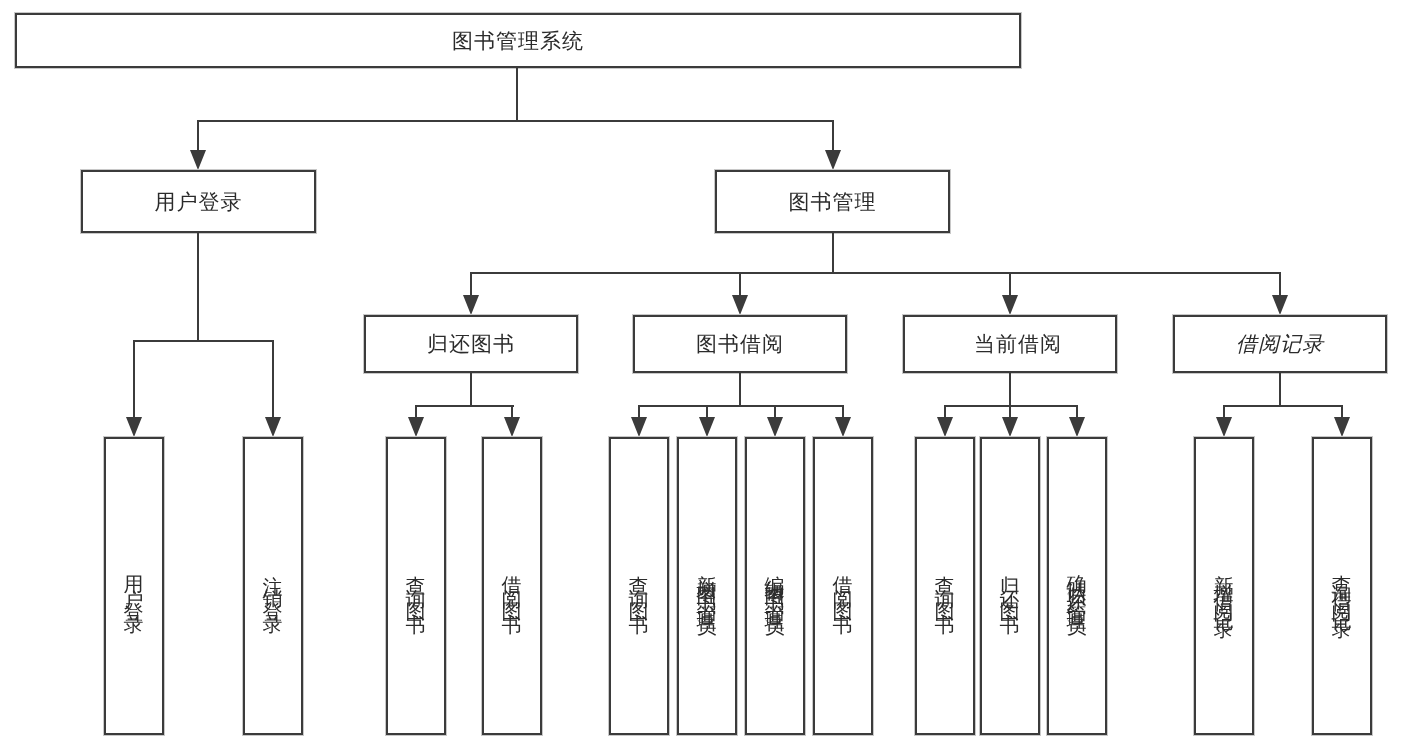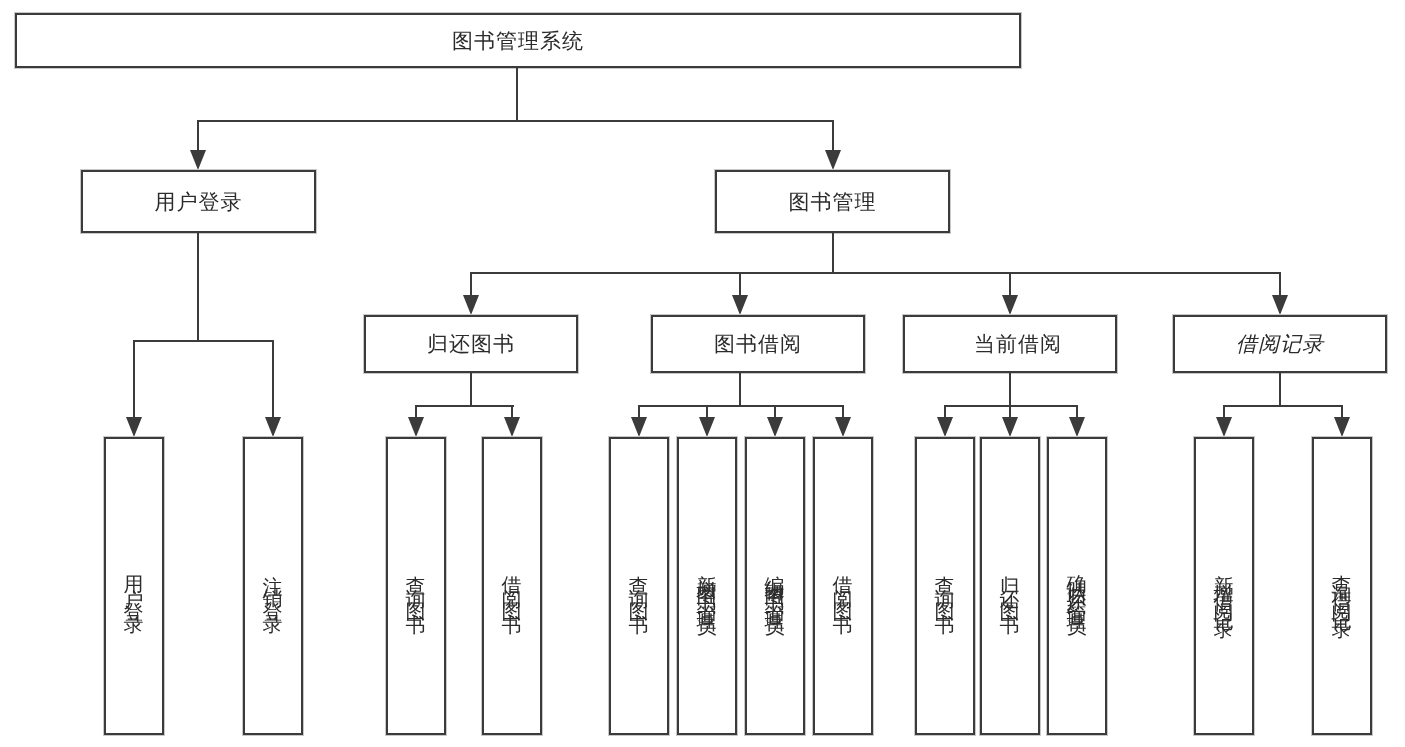--- a/index.html
+++ b/index.html
@@ -101,21 +101,21 @@
   <div class="vline" style="left:739px;top:272px;height:23px;"></div>
   <div class="arrow" style="left:732px;top:295px;"></div>
   <div class="vline" style="left:1009px;top:272px;height:23px;"></div>
   <div class="arrow" style="left:1002px;top:295px;"></div>
   <div class="vline" style="left:1279px;top:272px;height:23px;"></div>
   <div class="arrow" style="left:1272px;top:295px;"></div>
 
   <div class="box" style="left:364px;top:315px;width:214px;height:58px;">
     <span class="label">归还图书</span>
   </div>
-  <div class="box" style="left:633px;top:315px;width:214px;height:58px;margin-left:18px;">
+  <div class="box" style="left:633px;top:315px;width:214px;height:58px;">
     <span class="label">图书借阅</span>
   </div>
   <div class="box" style="left:903px;top:315px;width:214px;height:58px;padding-left:16px;">
     <span class="label">当前借阅</span>
   </div>
   <div class="box" style="left:1173px;top:315px;width:214px;height:58px;font-style:italic;">
     <span class="label">借阅记录</span>
   </div>
 
   <div class="vline" style="left:470px;top:373px;height:32px;"></div>

